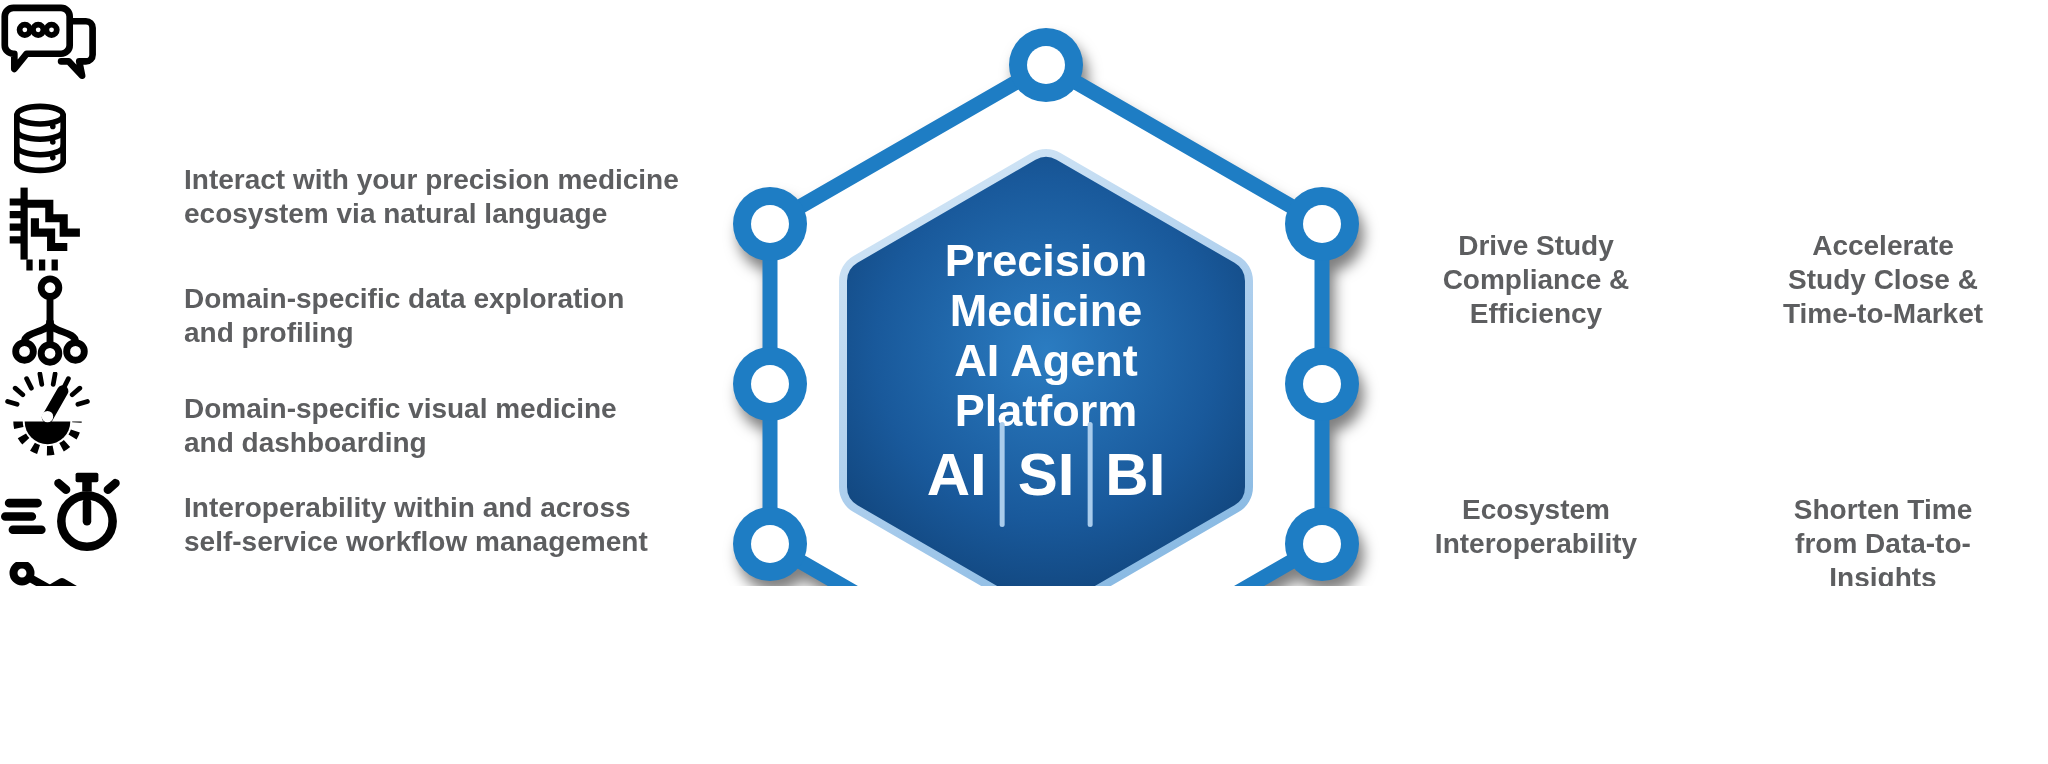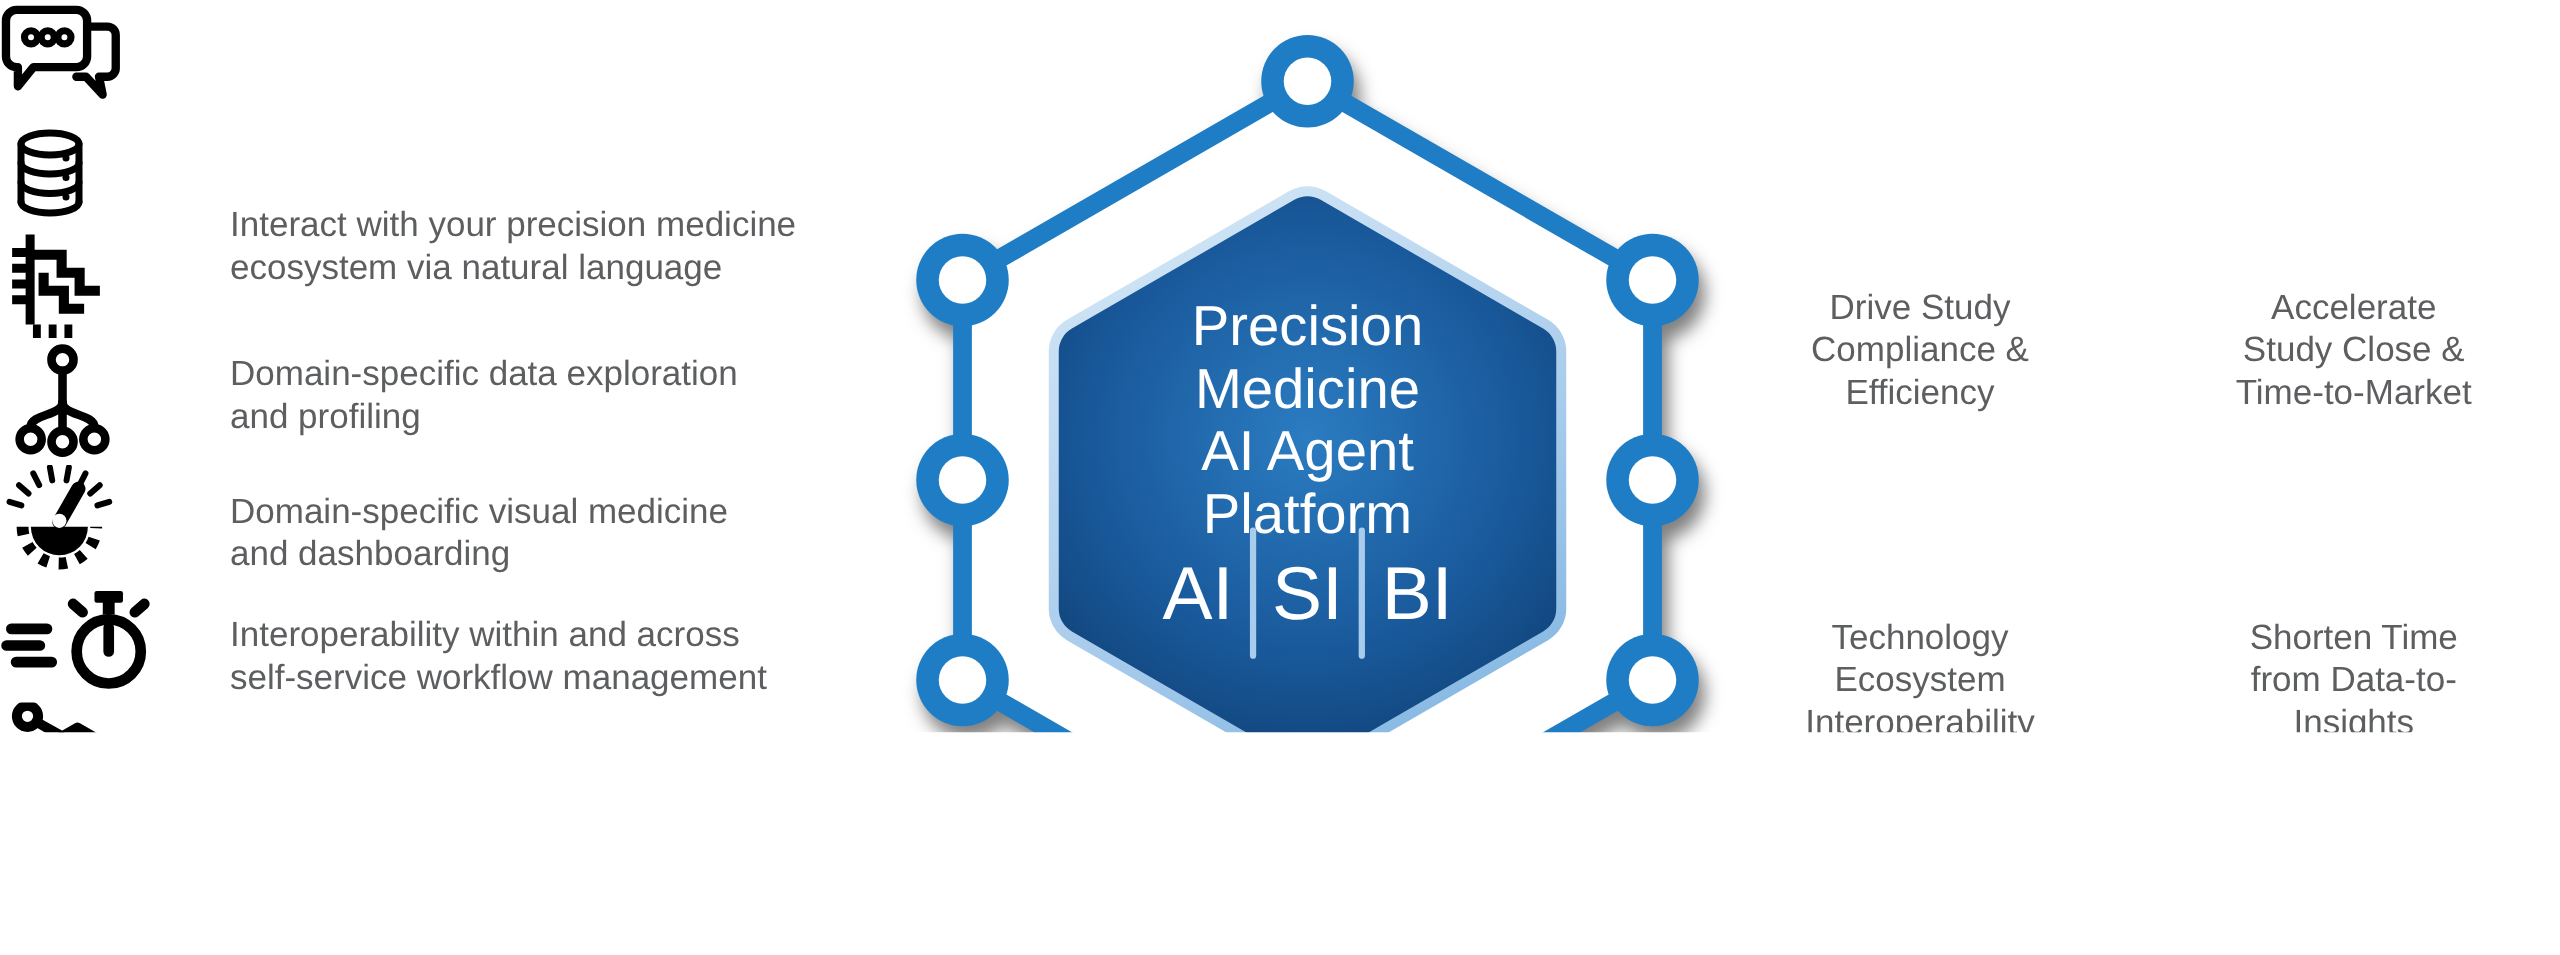--- a/index.html
+++ b/index.html
@@ -7,21 +7,21 @@
     --icon-blue:#1478BE;
     --ring-blue:#1E7DC4;
     --light-blue:#A9CCEC;
     --text-gray:#5D5E60;
     --inner-center:#2B7CC1;
     --inner-mid:#19599B;
     --inner-edge:#0D3A6B;
   }
   .stage{
     position:relative;width:2048px;height:586px;background:#ffffff;overflow:hidden;
-    font-family:"Liberation Sans","DejaVu Sans",sans-serif;font-weight:normal;
+    font-family:"Liberation Sans","DejaVu Sans",sans-serif;font-weight:bold;
   }
   .left-text{
     position:absolute;left:184px;color:var(--text-gray);
     font-size:28px;line-height:34px;white-space:nowrap;
   }
   .right-text{
     position:absolute;width:340px;text-align:center;color:var(--text-gray);
     font-size:28px;line-height:34px;white-space:nowrap;
   }
   .hex-svg{position:absolute;left:0;top:0;filter:drop-shadow(5px 11px 7px rgba(0,0,0,0.5));}
@@ -208,21 +208,20 @@
   <div class="icon-box" style="left:1465px;top:384px;">
     <svg width="135" height="105" viewBox="0 0 135 105" fill="none" stroke="currentColor" stroke-width="8" stroke-linejoin="round" stroke-linecap="round">
       <path d="M62,20 L81,31 L81,53 L62,64 L43,53 L43,31 Z"></path>
       <path d="M48,26 L30,16 M81,42 L100,38 M52,60 L45,76"></path>
       <circle cx="22" cy="11" r="8.5"></circle>
       <circle cx="109" cy="37" r="9"></circle>
       <circle cx="41" cy="85" r="9.5"></circle>
     </svg>
   </div>
   <div class="right-text" style="left:1366px;top:493px;">
-    <div>Technology</div>
     <div>Ecosystem</div>
     <div>Interoperability</div>
   </div>
 
   <div class="icon-box" style="left:1838px;top:394px;">
     <svg width="90" height="92" viewBox="0 0 100 100" fill="none" stroke="currentColor" stroke-width="8.5" stroke-linecap="butt">
       <path d="M44,14.5 A32,32 0 0 1 82,46"></path>
       <polygon points="73,44 91,42 81,60" fill="currentColor" stroke="none"></polygon>
       <path d="M56,77.5 A32,32 0 0 1 18,46"></path>
       <polygon points="27,48 9,50 19,32" fill="currentColor" stroke="none"></polygon>

